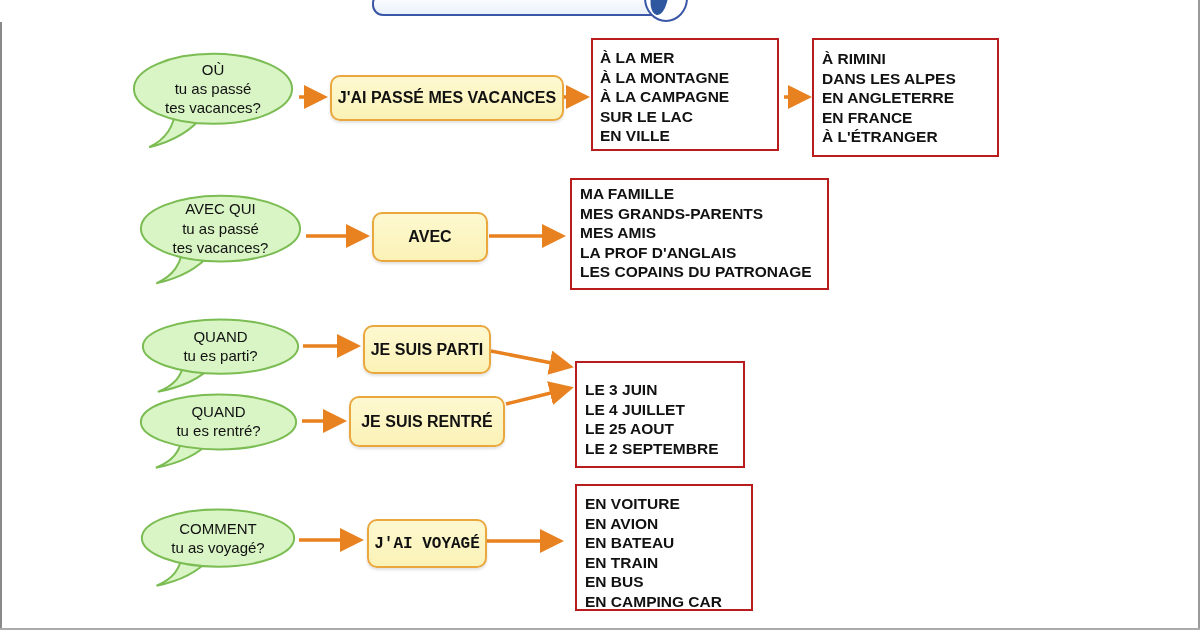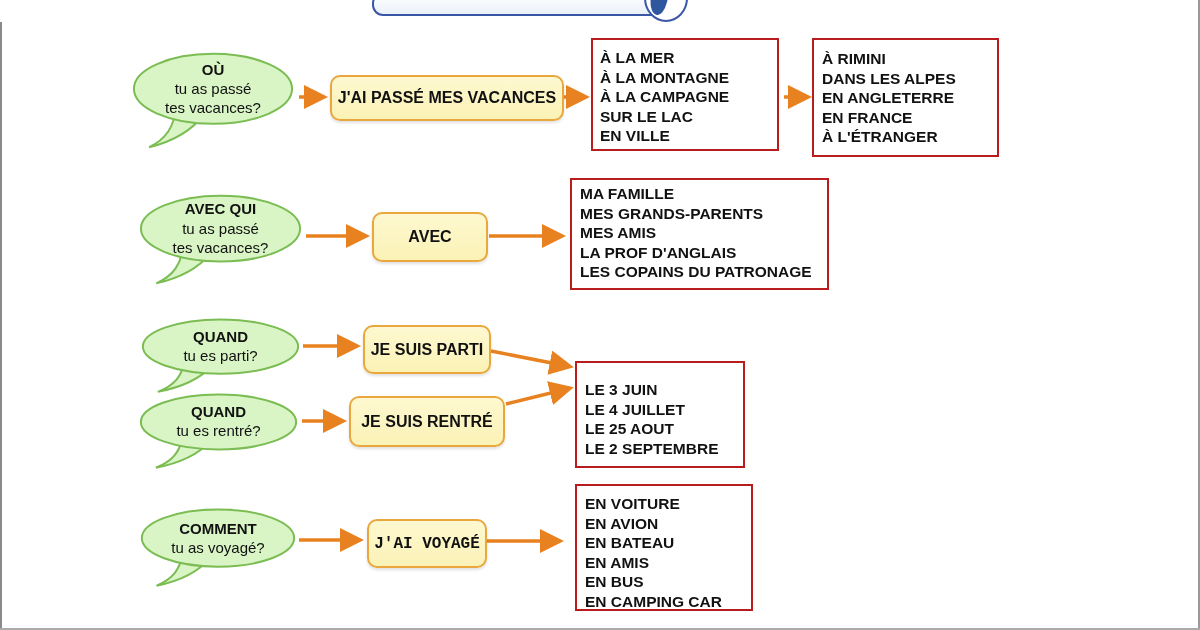--- a/index.html
+++ b/index.html
@@ -29,21 +29,21 @@
 
   
   .bubble{position:absolute;}
   .bubble svg{position:absolute;inset:0;width:100%;height:100%;}
   .bubble .shape{fill:#d9f5c5;stroke:#7bbc53;stroke-width:2;vector-effect:non-scaling-stroke;}
   .btxt{
     position:absolute;left:6%;right:6%;top:0;height:74%;
     display:flex;flex-direction:column;justify-content:center;align-items:center;
     text-align:center;line-height:1.27;font-size:15px;
   }
-  .btitle{font-weight:700;}
+  .btitle{font-weight:400;}
 
   
   .phrase{
     position:absolute;display:flex;align-items:center;justify-content:center;
     background:linear-gradient(to bottom,#fdf8d0,#fbf2b6);
     border:2px solid #e9a73e;border-radius:10px;
     font-weight:700;font-size:16px;white-space:nowrap;
     box-shadow:0 2px 3px rgba(0,0,0,0.12);
     text-align:center;
   }
@@ -205,18 +205,18 @@
   <div class="opts o4">
       <div class="opt-line">LE 3 JUIN</div>
       <div class="opt-line">LE 4 JUILLET</div>
       <div class="opt-line">LE 25 AOUT</div>
       <div class="opt-line">LE 2 SEPTEMBRE</div>
     </div>
   <div class="opts o5">
       <div class="opt-line">EN VOITURE</div>
       <div class="opt-line">EN AVION</div>
       <div class="opt-line">EN BATEAU</div>
-      <div class="opt-line">EN AMIS</div>
+      <div class="opt-line">EN TRAIN</div>
       <div class="opt-line">EN BUS</div>
       <div class="opt-line">EN CAMPING CAR</div>
     </div>
 
 </div>
 
 </body></html>

